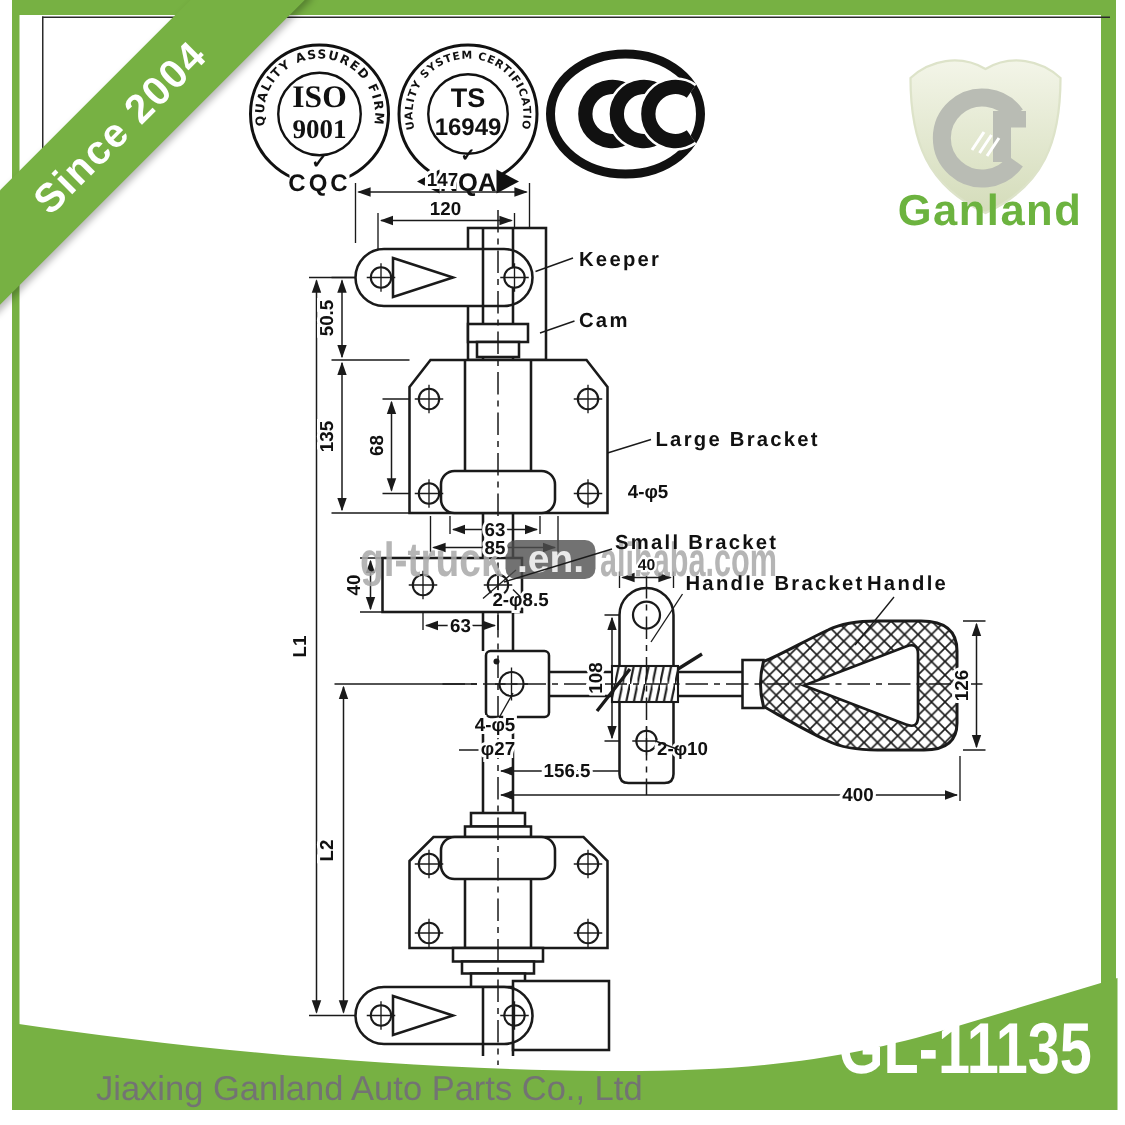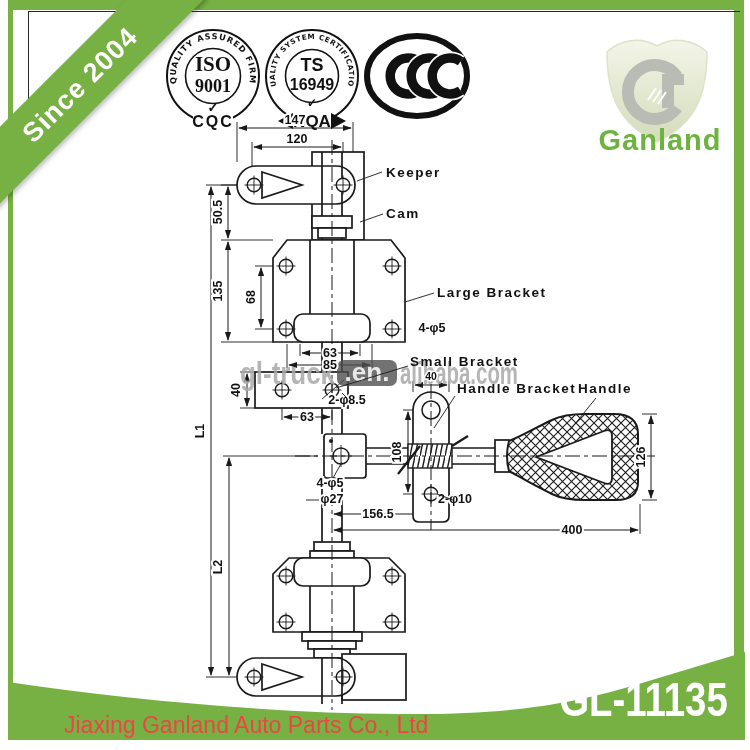--- a/index.html
+++ b/index.html
@@ -13,21 +13,21 @@
   .frame-left{position:absolute;left:28px;top:11px;width:0;height:140px;border-left:1.6px solid #2a2a2a;}
   .ribbon{position:absolute;left:-70px;top:58px;width:300px;height:54px;background:#77b143;
           transform:rotate(-45deg);display:flex;align-items:center;justify-content:center;
           box-shadow:2px 3px 5px rgba(0,0,0,.28);z-index:5;}
   .ribbon span{color:#fff;font-weight:bold;font-size:27px;letter-spacing:1px;}
   .fold{position:absolute;background:#4a7d22;width:34px;height:16px;transform:rotate(-45deg);z-index:4;}
   #fold-ne{left:146px;top:2px;}
   #fold-sw{left:0px;top:150px;}
   #main-svg{position:absolute;left:0;top:0;z-index:3;}
   .banner-svg{position:absolute;left:0;top:640px;z-index:6;}
-  .company{position:absolute;left:64px;top:712px;z-index:7;color:#ef4444;font-size:23px;}
+  .company{position:absolute;left:64px;top:712px;z-index:7;color:#737373;font-size:23px;}
   .model{position:absolute;right:22px;top:672px;z-index:7;color:#fff;font-size:48px;font-weight:bold;
          transform:scaleX(.8);transform-origin:right center;letter-spacing:0px;}
   
   .ol{fill:#fff;stroke:#1a1a1a;stroke-width:1.7;}
   .ln{fill:none;stroke:#1a1a1a;stroke-width:1.7;}
   .thin{fill:none;stroke:#1a1a1a;stroke-width:.9;}
   .dim{fill:none;stroke:#1a1a1a;stroke-width:1;marker-start:url(#arr);marker-end:url(#arr);}
   .cl{fill:none;stroke:#1a1a1a;stroke-width:1;stroke-dasharray:15 4 4 4;}
   .dimtxt{font:bold 12.5px "Liberation Sans",sans-serif;fill:#111;paint-order:stroke;stroke:#fff;stroke-width:4px;
           text-anchor:middle;}

